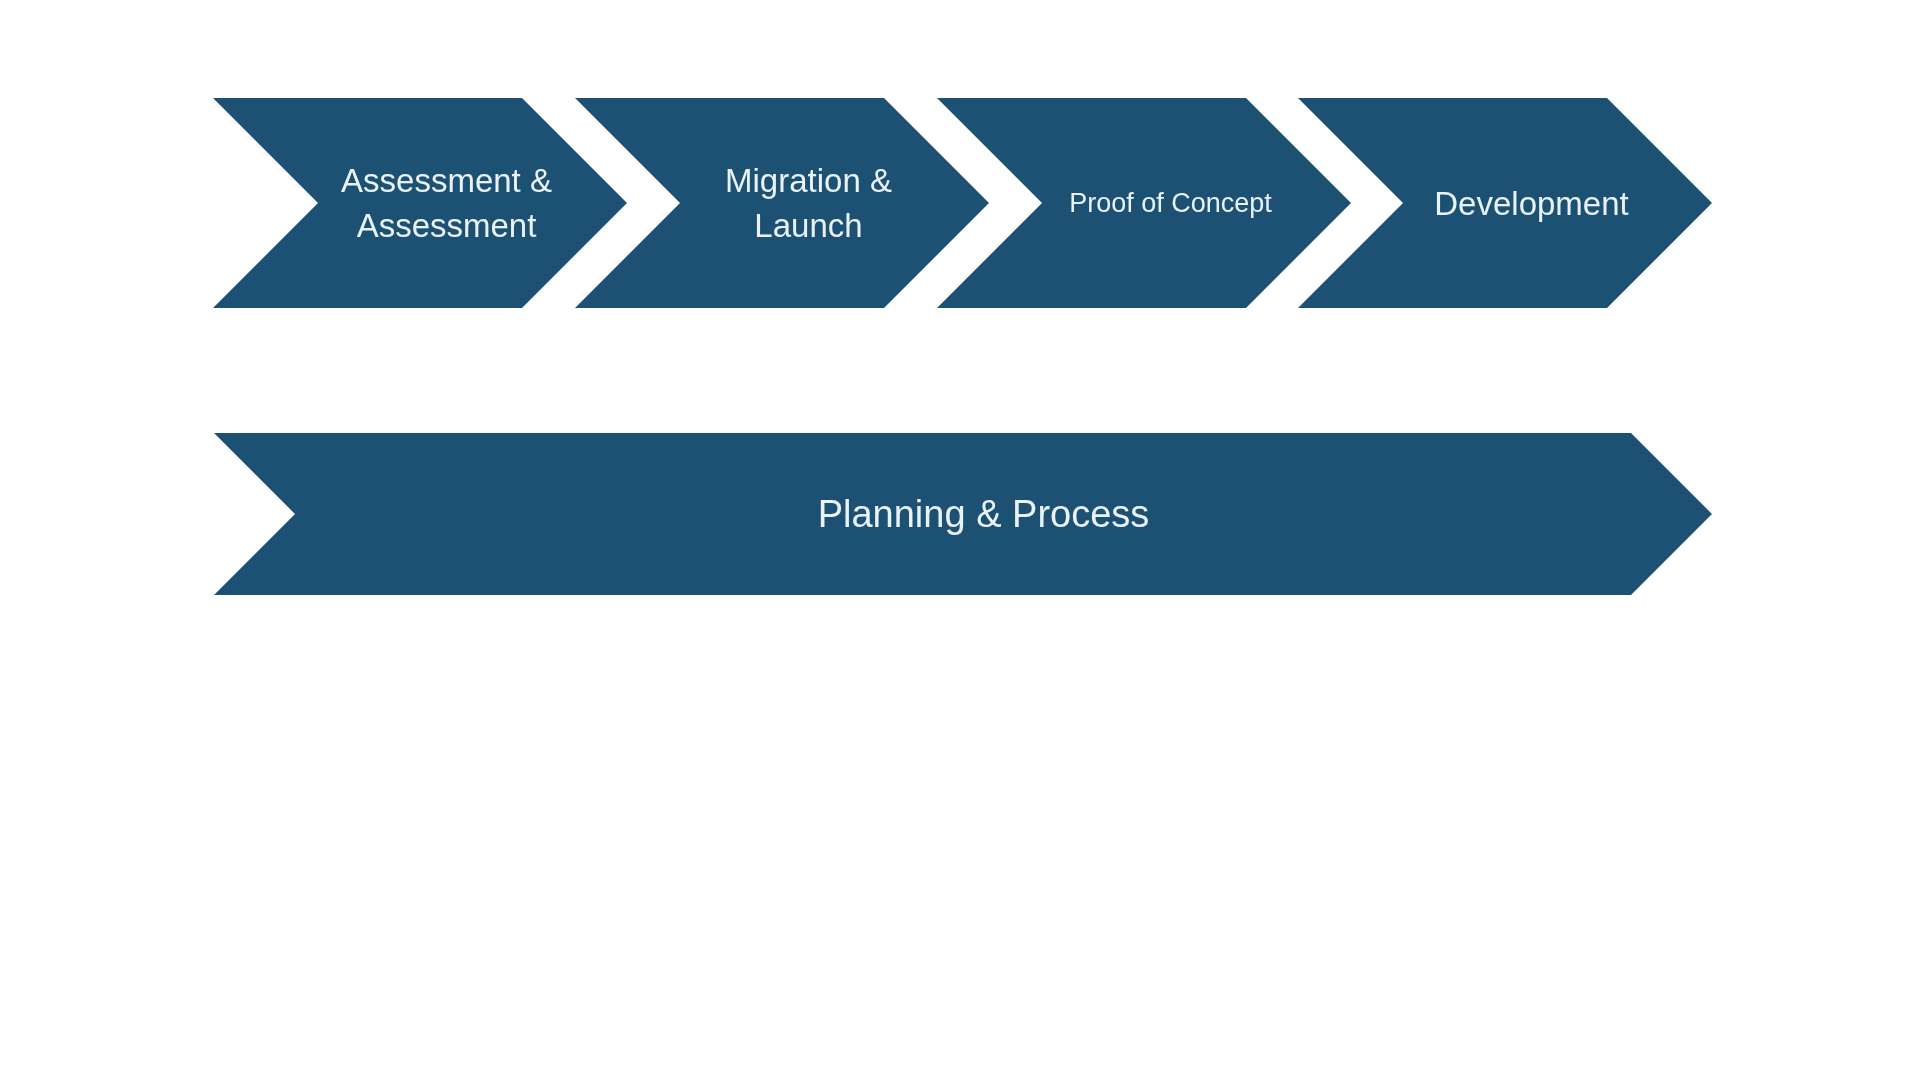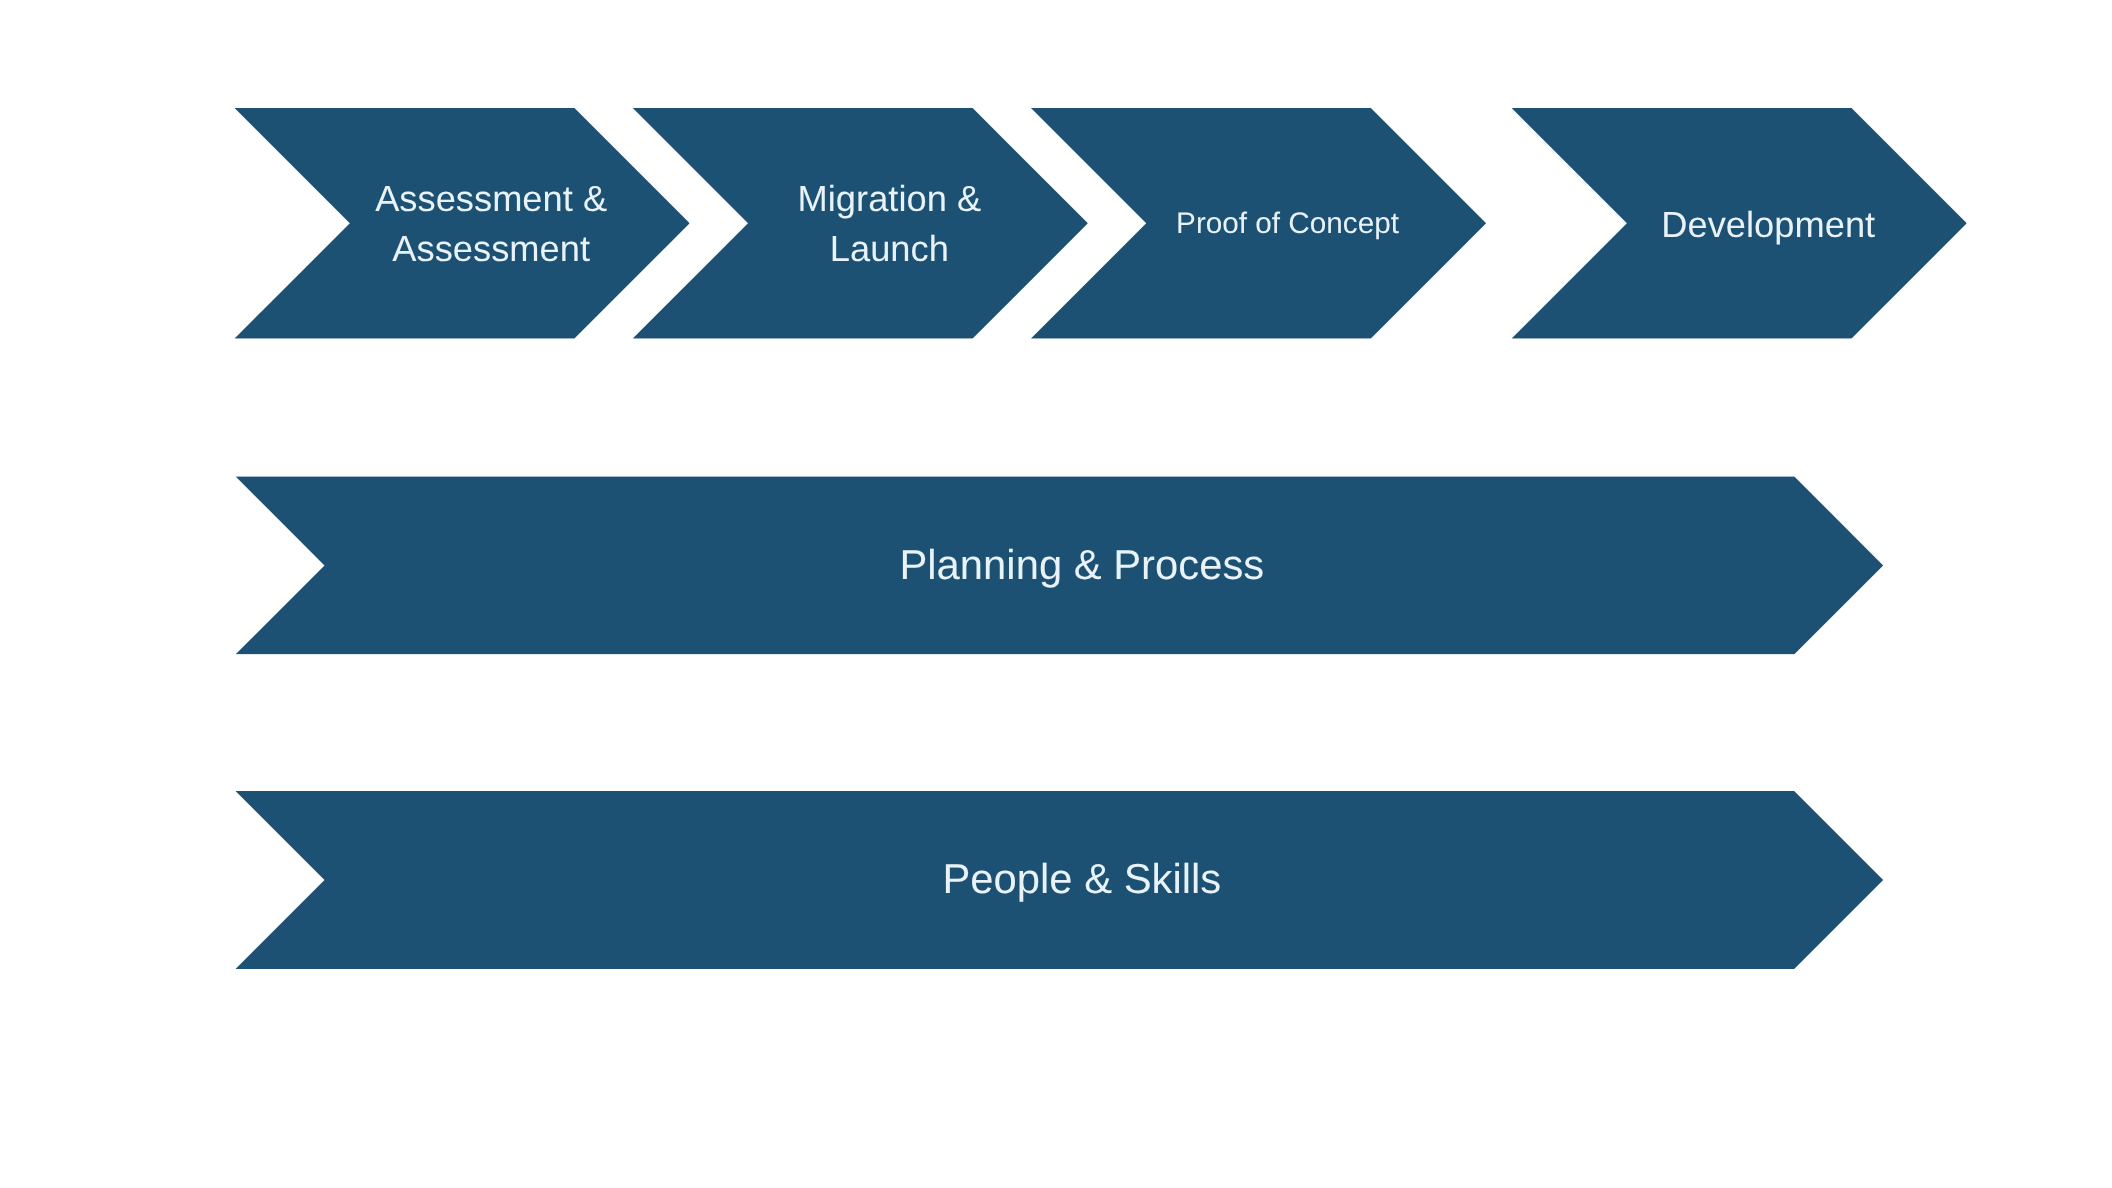--- a/index.html
+++ b/index.html
@@ -34,21 +34,21 @@
     width: 414px;
     clip-path: polygon(0 0, 309px 0, 414px 50%, 309px 100%, 0 100%, 105px 50%);
     padding-left: 105px;
     padding-right: 52px;
     font-size: 33px;
     line-height: 45px;
   }
   .s0 { left: 213px; }
   .s1 { left: 575px; }
   .s2 { left: 937px; font-size: 27px; }
-  .s3 { left: 1374px; text-align: right; }
+  .s3 { left: 1298px; text-align: right; }
   .stage-label { display: block; }
   .stage-label .line { display: block; }
   
   .band {
     left: 214px;
     width: 1498px;
     height: 162px;
     clip-path: polygon(0 0, 1417px 0, 1498px 50%, 1417px 100%, 0 100%, 81px 50%);
     padding-left: 81px;
     padding-right: 40px;
@@ -86,17 +86,14 @@
   <div class="chev stage s3">
     <div class="stage-label">
       <span class="line">Development</span>
     </div>
   </div>
 
   <div class="chev band band-planning">
     <span>Planning &amp; Process</span>
   </div>
 
-  <div class="chev band band-people">
-    <span>People &amp; Skills</span>
-  </div>
 
 </div>
 
 </body></html>

